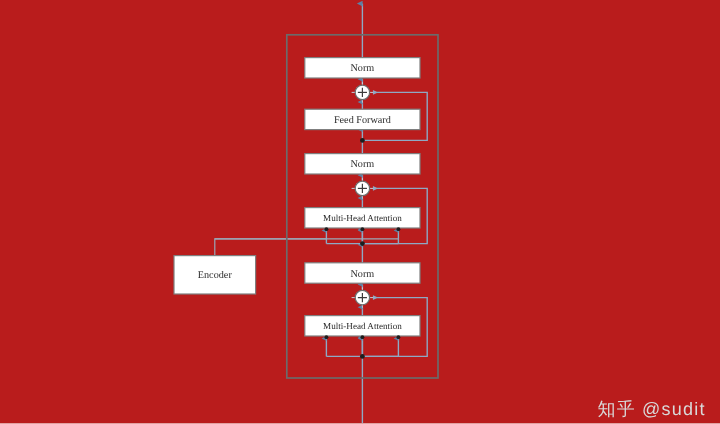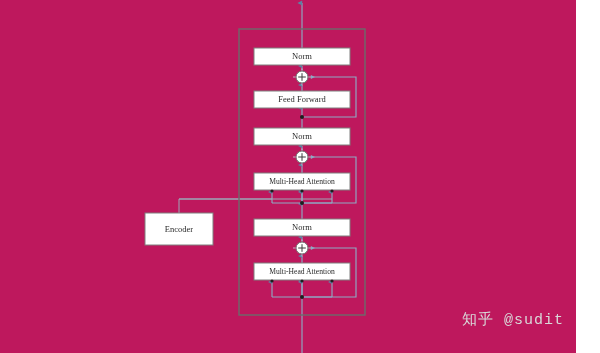--- a/index.html
+++ b/index.html
@@ -2,26 +2,25 @@
 <html><head>
 <meta charset="utf-8">
 <style>
   html, body {
     margin: 0;
     padding: 0;
     background: #ffffff;
   }
   #canvas {
     position: relative;
-    width: 536px;
+    width: 600px;
     height: 353px;
-    background: #be185d;
+    background: #b91c1c;
     overflow: hidden;
     font-family: "Liberation Serif", "DejaVu Serif", serif;
-    padding-left: 40px;
   }
   svg.diagram {
     position: absolute;
     left: 0;
     top: 0;
     width: 600px;
     height: 353px;
   }
   .box-rect {
     fill: #ffffff;
@@ -65,22 +64,22 @@
   .tick {
     stroke: #c9d4de;
     stroke-width: 0.8;
   }
   .dot {
     fill: #1d1d1d;
   }
   .watermark {
     position: absolute;
     right: 12px;
-    bottom: 24px;
-    font-family: Liberation Mono, monospace;
+    bottom: 2px;
+    font-family: Liberation Sans, sans-serif;
     font-size: 15px;
     color: #d9d9d9;
     letter-spacing: 1px;
     user-select: none;
     white-space: nowrap;
   }
 </style>
 </head>
 <body>
 

